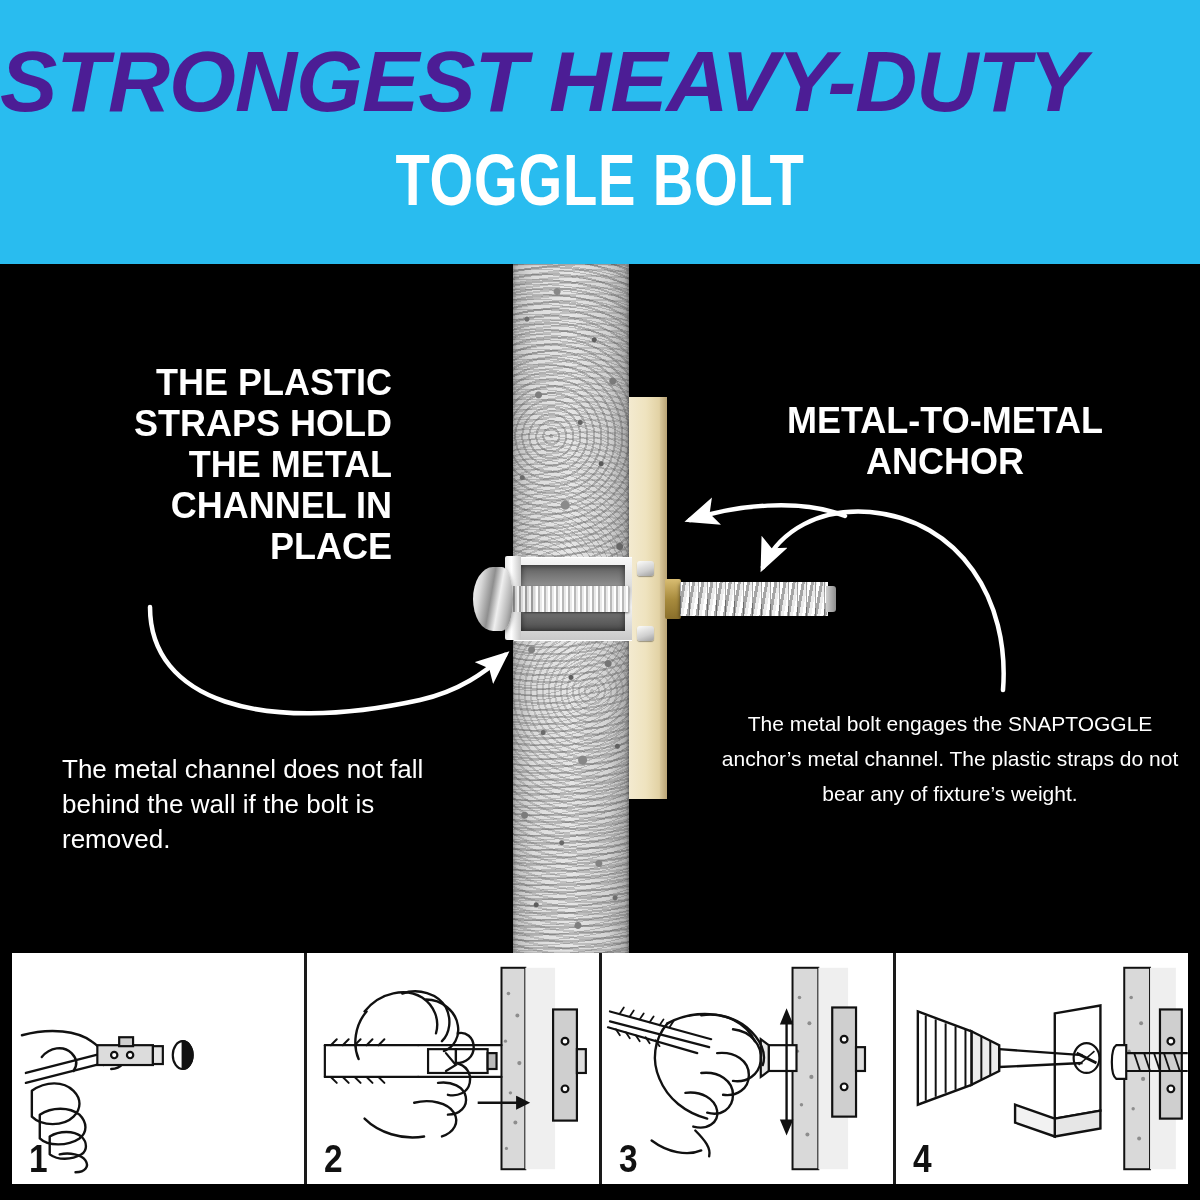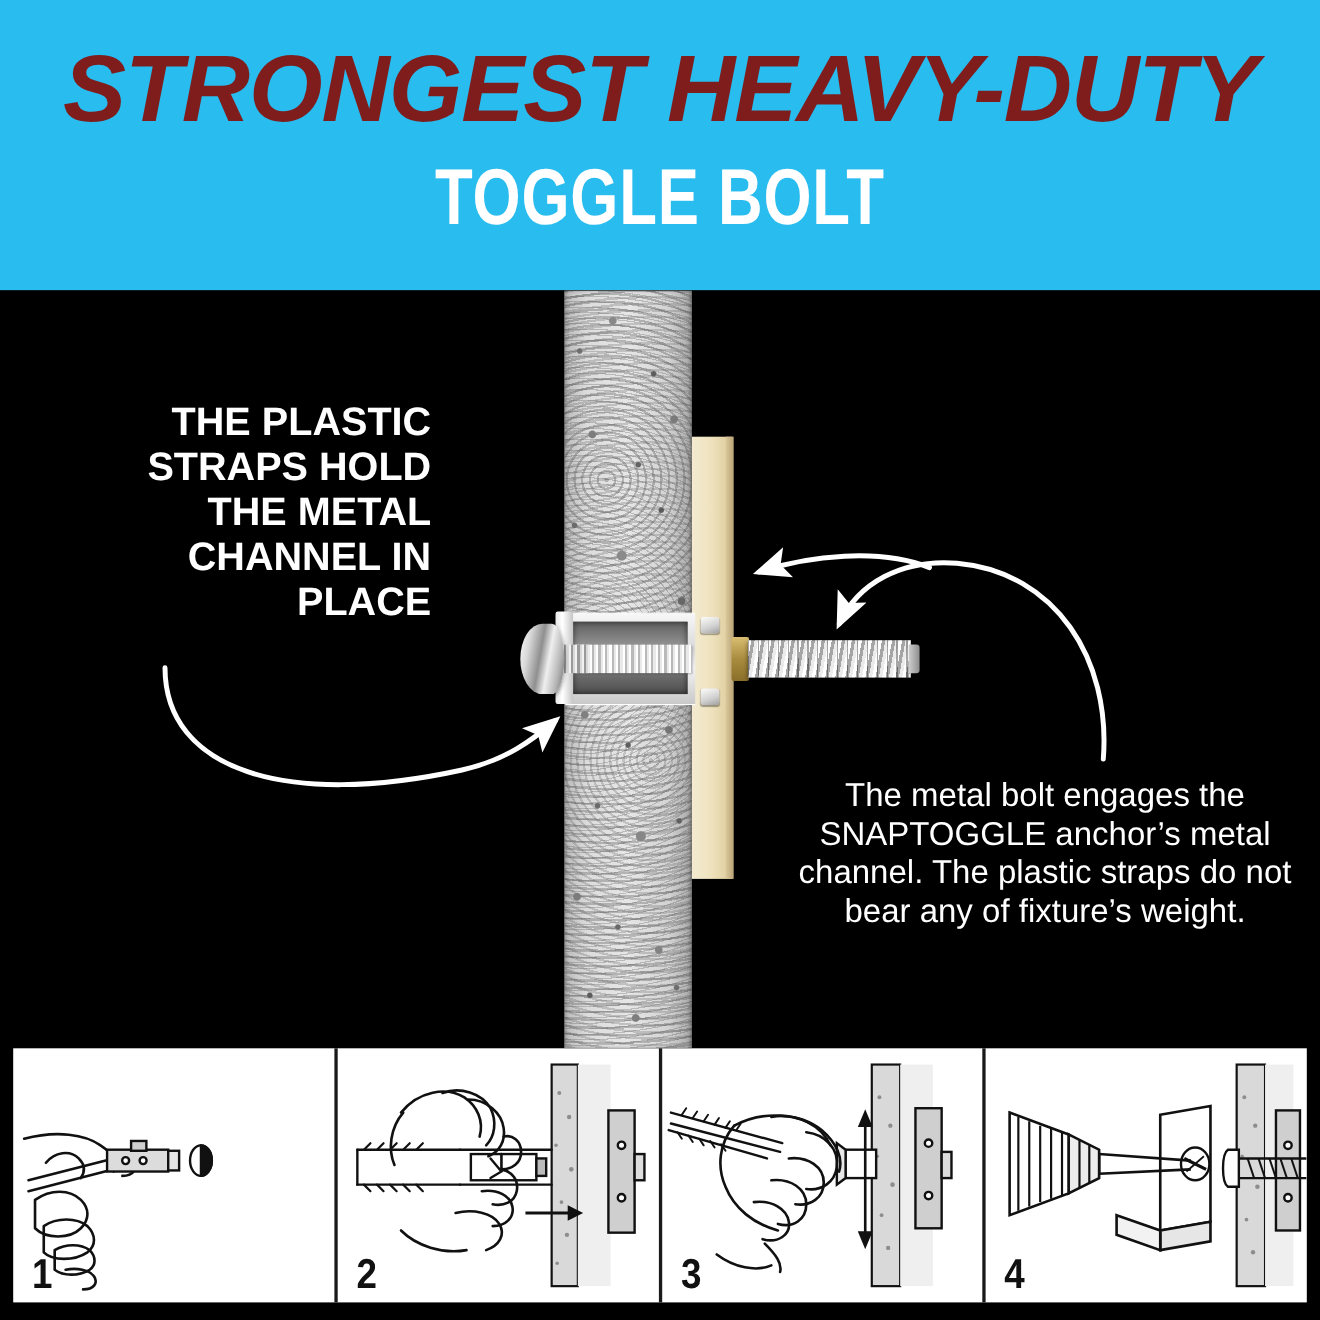--- a/index.html
+++ b/index.html
@@ -12,26 +12,25 @@
   .page{position:relative;width:1200px;height:1200px;background:#000;overflow:hidden;}
 
   
   .header{
     position:absolute;left:0;top:0;width:1200px;height:264px;
     background:#29BCEF;
     overflow:hidden;
   }
   .header-line1{
     position:absolute;left:0;top:34px;width:1200px;
-    text-align:center;
     font-family:"Liberation Sans","DejaVu Sans",sans-serif;
     font-weight:bold;font-style:italic;
     font-size:86px;line-height:94px;
     letter-spacing:-1px;
-    color:#7f1d1d;
+    color:#4c1d95;
     white-space:nowrap;
   }
   .header-line2{
     position:absolute;left:0;top:140px;width:1200px;
     text-align:center;
     font-family:"Liberation Sans","DejaVu Sans",sans-serif;
     font-weight:bold;
     font-size:72px;line-height:80px;
     letter-spacing:1px;
     color:#ffffff;
@@ -160,21 +159,21 @@
     position:absolute;left:62px;top:752px;width:400px;
     font-size:26px;line-height:35px;color:#fff;font-weight:normal;
   }
   .right-heading{
     position:absolute;left:735px;top:400px;width:420px;
     font-size:36px;line-height:41px;font-weight:bold;color:#fff;
     text-align:center;text-transform:uppercase;
   }
   .right-body{
     position:absolute;left:720px;top:706px;width:460px;
-    font-size:30px;line-height:35px;color:#fff;text-align:center;
+    font-size:21px;line-height:35px;color:#fff;text-align:center;
   }
 
   
   .arrows{position:absolute;left:0;top:0;width:1200px;height:1200px;pointer-events:none;}
 
   
   .steps-wrap{
     position:absolute;left:0;top:953px;width:1200px;height:247px;background:#000;
   }
   .steps{
@@ -219,20 +218,22 @@
     <div class="rod-inner"></div>
     <div class="screw-shank"></div>
     <div class="screw-head"></div>
 
     <div class="collar"></div>
     <div class="bolt"></div>
     <div class="bolt-tip"></div>
   </div>
 
   <div class="left-heading">THE PLASTIC STRAPS HOLD THE METAL CHANNEL IN PLACE</div>
+  <div class="left-body">The metal channel does not fall behind the wall if the bolt is removed.</div>
+  <div class="right-heading">METAL-TO-METAL ANCHOR</div>
   <div class="right-body">The metal bolt engages the SNAPTOGGLE anchor’s metal channel. The plastic straps do not bear any of fixture’s weight.</div>
 
   <svg class="arrows" viewBox="0 0 1200 1200">
     <defs>
       <marker id="ah" markerWidth="9" markerHeight="9" refX="6.2" refY="3.2" orient="auto">
         <path d="M0,0 L7.5,3.2 L0,6.4 L1.6,3.2 Z" fill="#ffffff"></path>
       </marker>
     </defs>
 
     <path d="M150,607 C150,700 260,735 420,700 C460,691 485,672 505,655" fill="none" stroke="#ffffff" stroke-width="4.5" stroke-linecap="round" marker-end="url(#ah)"></path>

